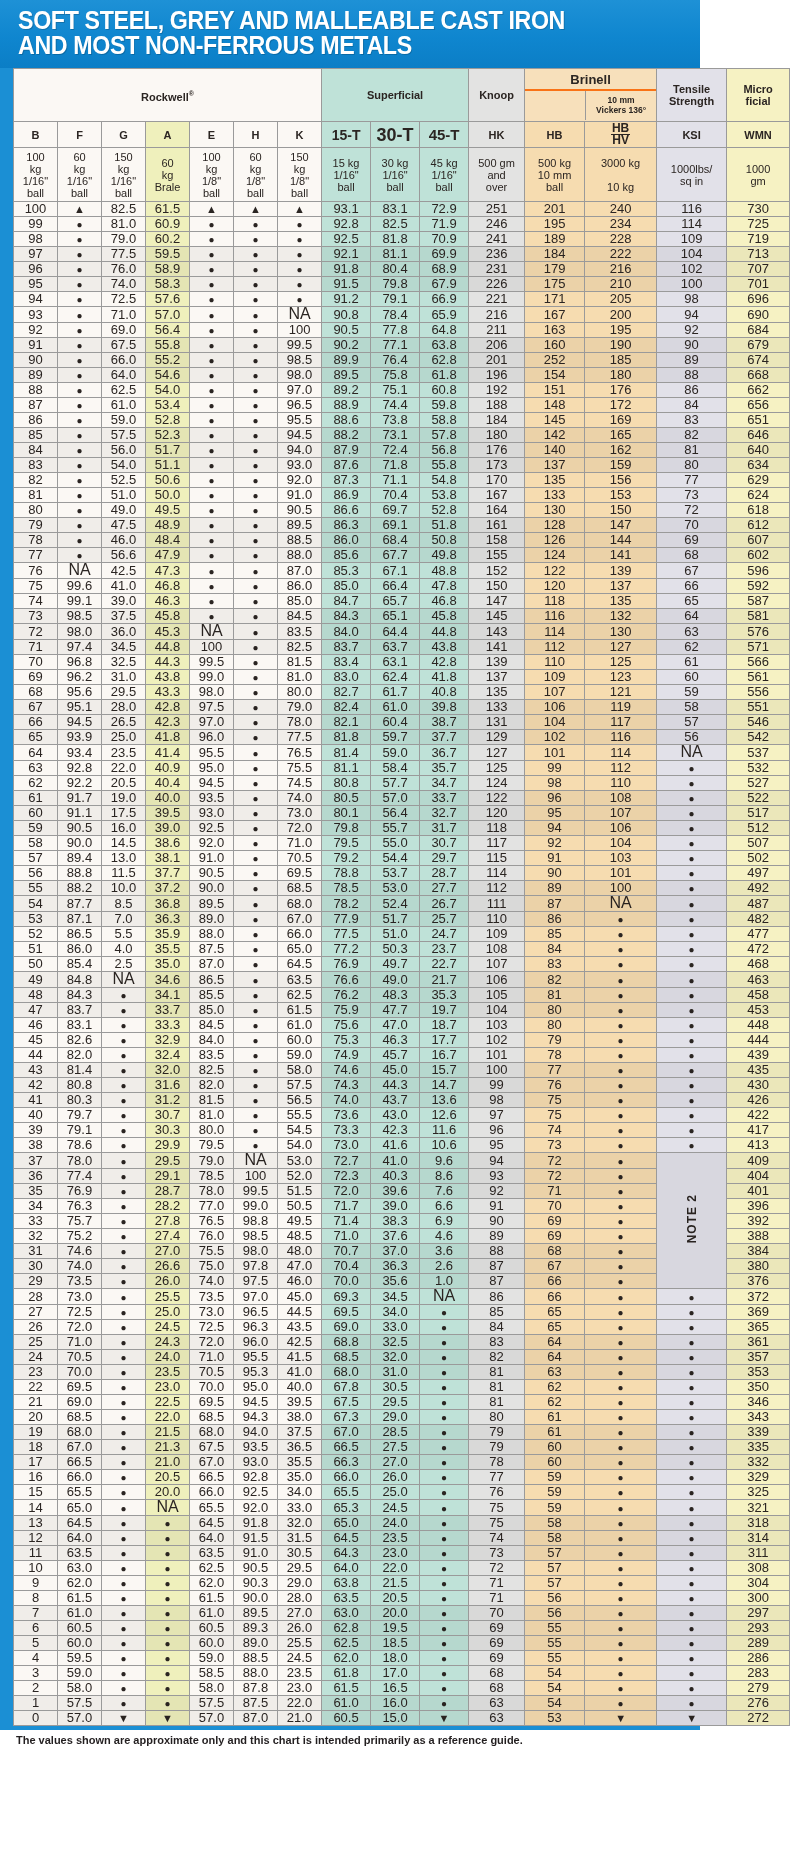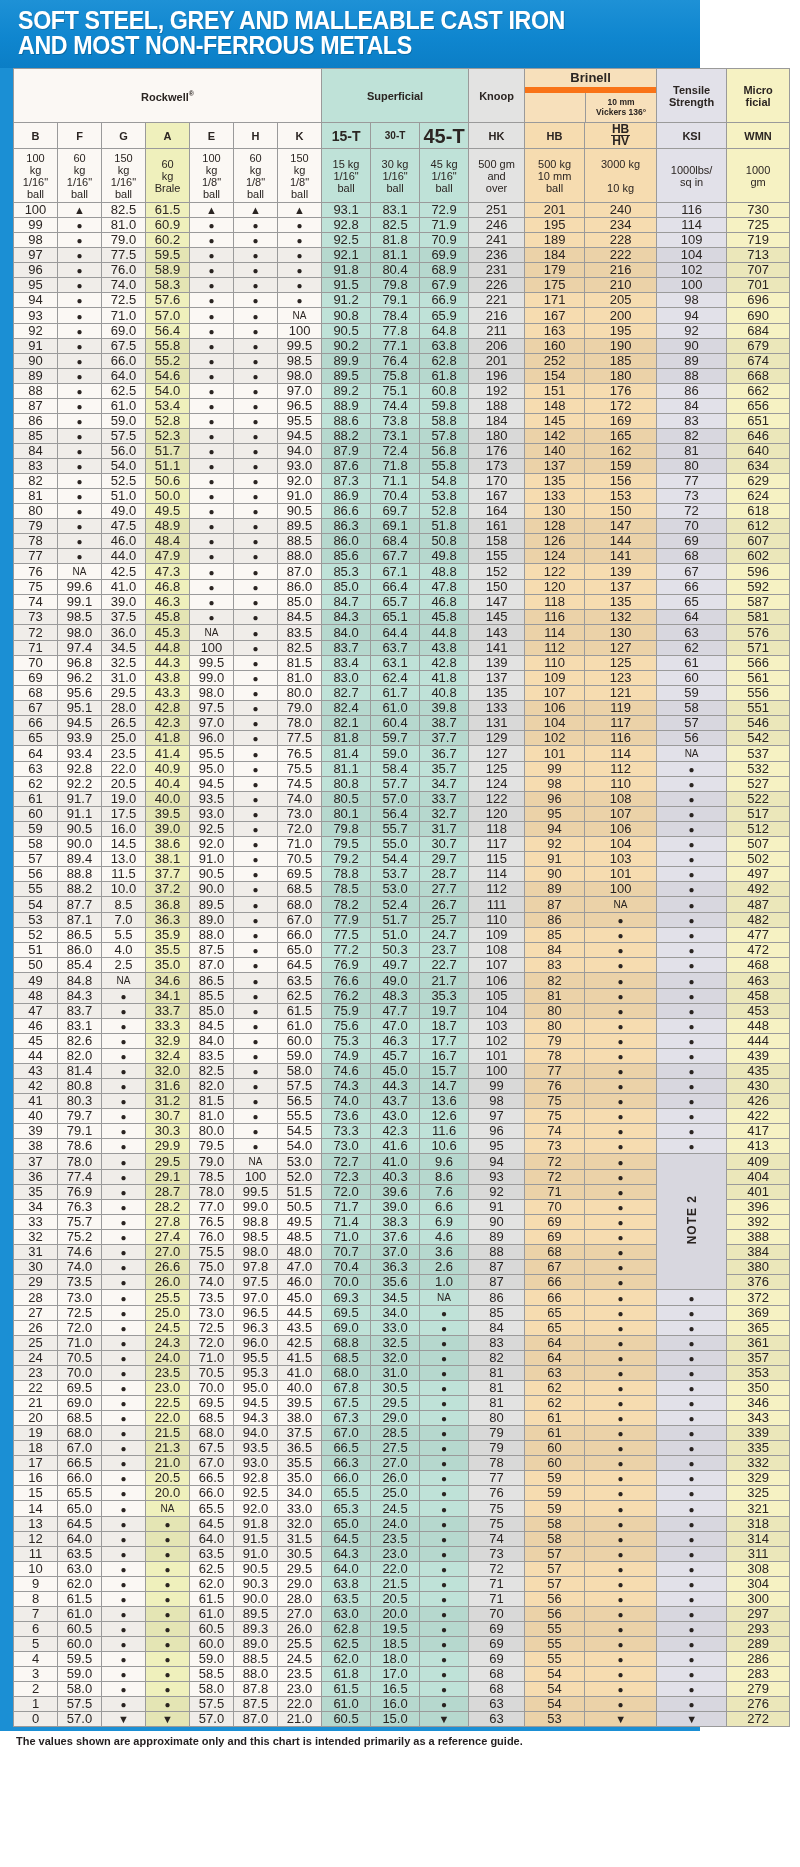--- a/index.html
+++ b/index.html
@@ -90,21 +90,21 @@
   .c-brinell-hdr{background:#f7e0bb;}
 
   
   tr.d td{height:14px;font-size:13px;line-height:14px;font-weight:normal;}
   tr.d td{font-family:"Liberation Sans", sans-serif;}
   
   tr.band td{filter:brightness(0.955);}
   .dot{font-size:10px;line-height:13px;}
   .tri-d{font-size:11px;line-height:13px;}
   .tri-u{font-size:11px;line-height:13px;}
-  .na{font-size:10px;text-align:right;}
+  .na{font-size:16px;text-align:right;}
   .note2{
     writing-mode:vertical-rl;
     transform:rotate(180deg);
     font-weight:bold;
     font-size:12px;
     letter-spacing:1px;
   }
   .note2cell{vertical-align:middle;}
 
   .footer{
@@ -150,21 +150,21 @@
 
       <thead>
 
         <tr>
           <td class="grp c-plain" colspan="7">
             <span>Rockwell</span><sup style="font-size:7px">®</sup>
           </td>
           <td class="grp c-teal" colspan="3">Superficial</td>
           <td class="grp c-grey" rowspan="1">Knoop</td>
           <td class="c-brinell-hdr" colspan="2" style="padding:0;border:1px solid #9a9a9a">
-            <div style="font-weight:bold;font-size:13px;padding:3px 0 3px 0;border-bottom:6px solid #f97316">Brinell</div>
+            <div style="font-weight:bold;font-size:13px;padding:3px 0 3px 0;border-bottom:2px solid #f97316">Brinell</div>
             <div style="display:flex;height:29px">
               <div style="width:60px;border-right:1px solid #9a9a9a"></div>
               <div style="flex:1;font-size:8.5px;font-weight:bold;line-height:10px;padding-top:4px">
                 <span>10 mm</span><br>
                 <span>Vickers 136°</span>
               </div>
             </div>
           </td>
           <td class="grp c-lav">
             <span>Tensile</span><br>
@@ -178,22 +178,22 @@
 
         <tr class="sym">
           <td class="c-plain">B</td>
           <td class="c-plain">F</td>
           <td class="c-plain">G</td>
           <td class="c-yellow">A</td>
           <td class="c-plain">E</td>
           <td class="c-plain">H</td>
           <td class="c-plain">K</td>
           <td class="c-teal" style="font-size:14px">15-T</td>
-          <td class="c-teal" style="font-size:10px">30-T</td>
-          <td class="c-teal" style="font-size:20px">45-T</td>
+          <td class="c-teal" style="font-size:18px">30-T</td>
+          <td class="c-teal" style="font-size:15px">45-T</td>
           <td class="c-grey">HK</td>
           <td class="c-orange">HB</td>
           <td class="c-orange">
             <span class="frac">
               <span class="num">HB</span>
               <span class="den">HV</span>
             </span>
           </td>
           <td class="c-lav">KSI</td>
           <td class="c-cream">WMN</td>
@@ -670,21 +670,21 @@
             <td class="c-teal">50.8</td>
             <td class="c-grey">158</td>
             <td class="c-orange">126</td>
             <td class="c-orange">144</td>
             <td class="c-lav">69</td>
             <td class="c-cream">607</td>
           </tr>
           <tr class="d band">
             <td class="c-plain">77</td>
             <td class="c-plain"><span class="dot">●</span></td>
-            <td class="c-plain">44.0</td>
+            <td class="c-plain">56.6</td>
             <td class="c-yellow">47.9</td>
             <td class="c-plain"><span class="dot">●</span></td>
             <td class="c-plain"><span class="dot">●</span></td>
             <td class="c-plain">88.0</td>
             <td class="c-teal">85.6</td>
             <td class="c-teal">67.7</td>
             <td class="c-teal">49.8</td>
             <td class="c-grey">155</td>
             <td class="c-orange">124</td>
             <td class="c-orange">141</td>

